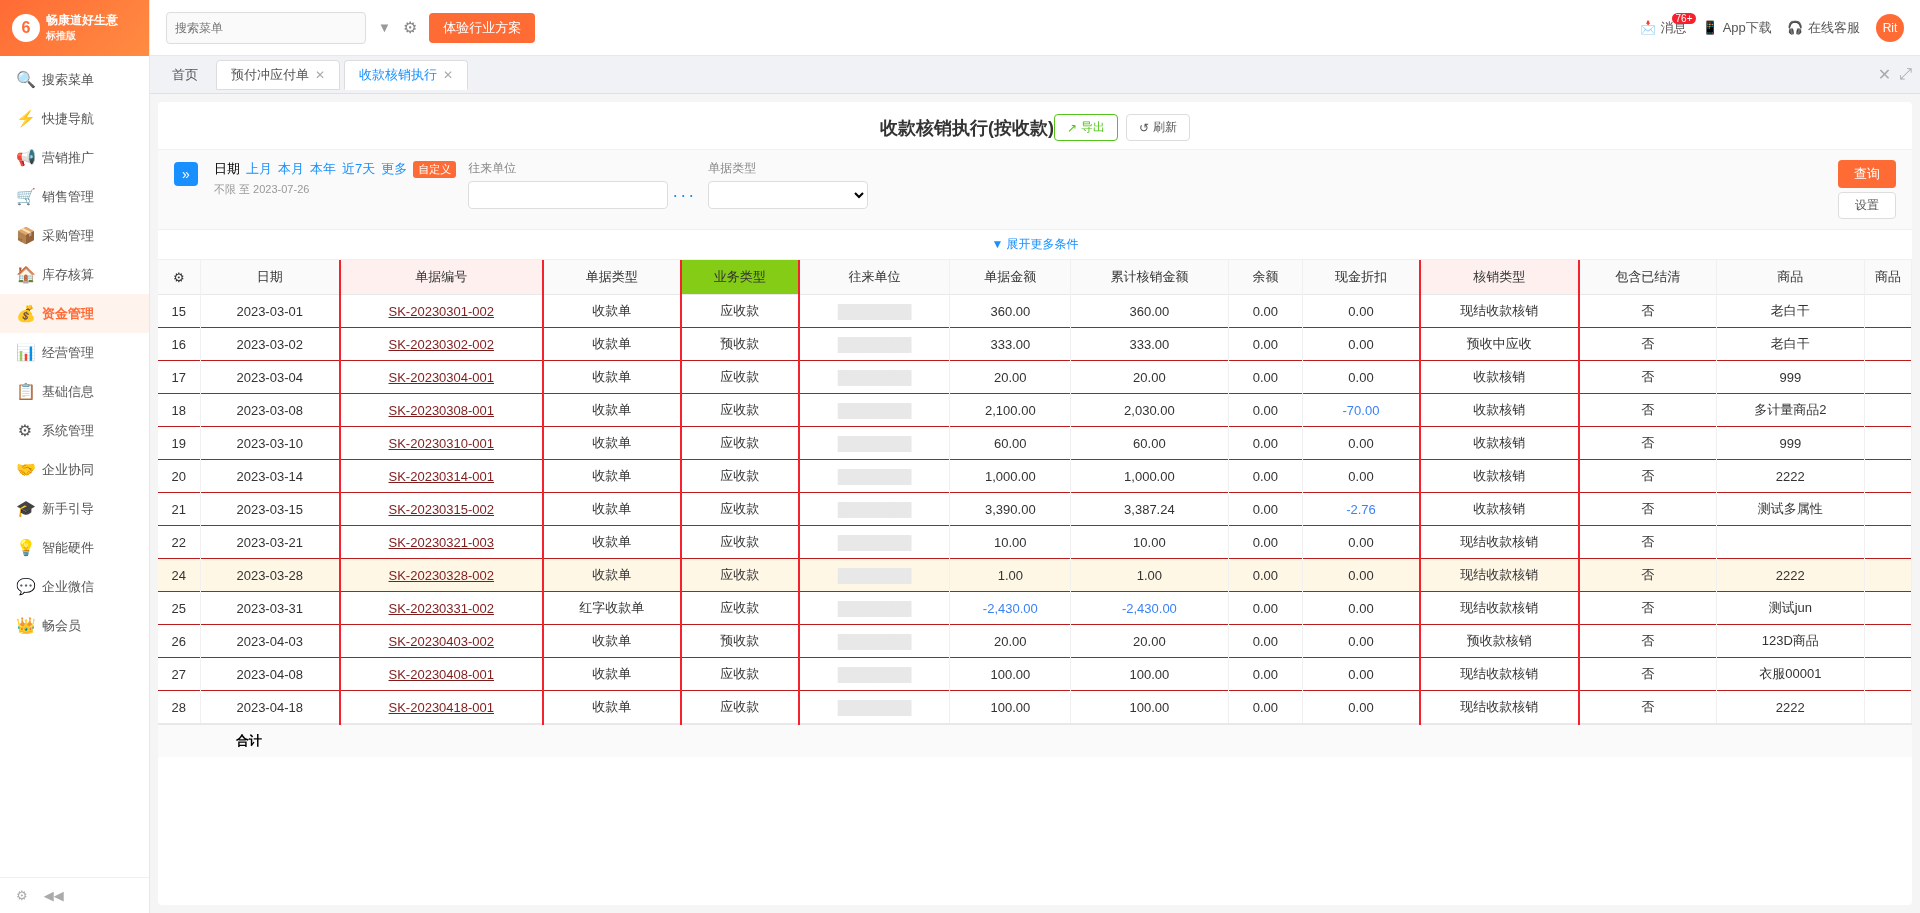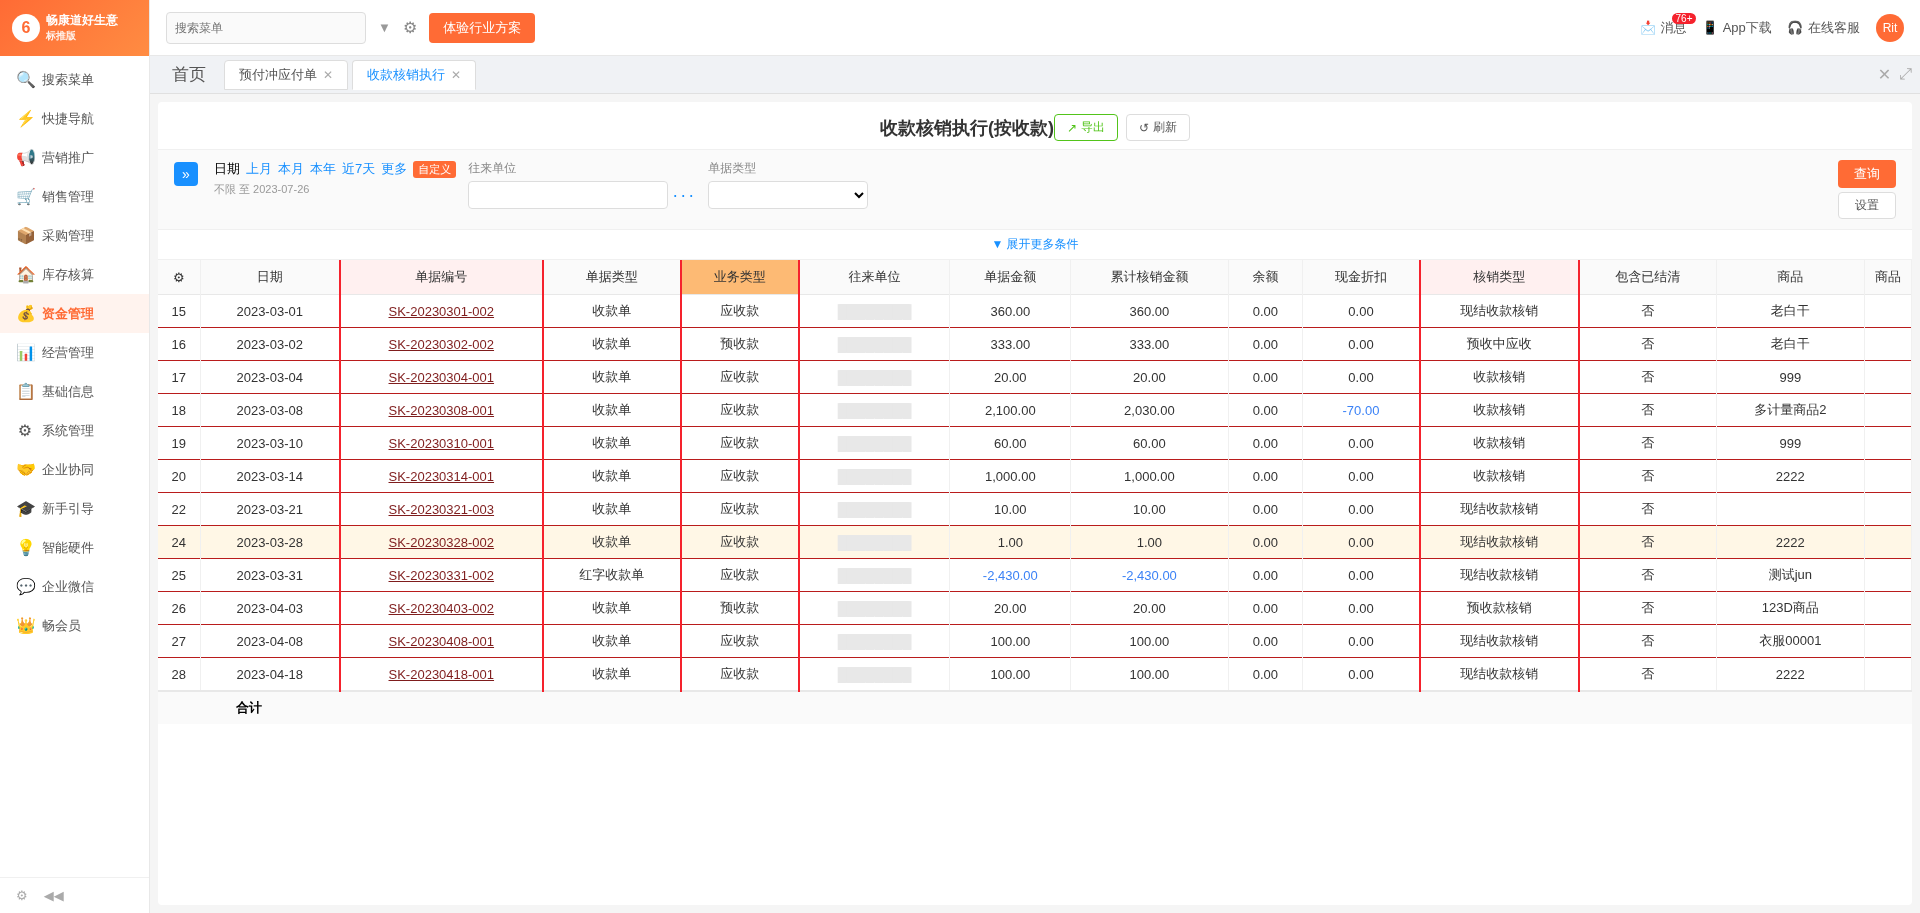--- a/index.html
+++ b/index.html
@@ -117,21 +117,21 @@
       height: 38px;
       display: flex; align-items: center;
       padding: 0 8px;
       border-bottom: 1px solid #e0e0e0;
       gap: 4px;
     }
     .tab-home {
       padding: 6px 14px;
       color: #555;
       cursor: pointer;
-      font-size: 17px;
+      font-size: 13px;
     }
     .tab-item {
       background: #fff;
       border: 1px solid #ddd;
       border-radius: 4px 4px 0 0;
       padding: 5px 14px;
       display: flex; align-items: center; gap: 6px;
       cursor: pointer;
       font-size: 13px;
       color: #555;
@@ -481,21 +481,21 @@
     </div>
 
     <div class="table-wrap">
       <table>
         <thead>
           <tr>
             <th style="width:42px;">⚙</th>
             <th>日期</th>
             <th style="border-left:2px solid #f5222d; border-right:2px solid #f5222d; background:#fff0f0;">单据编号</th>
             <th>单据类型</th>
-            <th style="border-left:2px solid #f5222d; border-right:2px solid #f5222d; background:#fdba74;">业务类型</th>
+            <th style="border-left:2px solid #f5222d; border-right:2px solid #f5222d; background:#84cc16;">业务类型</th>
             <th>往来单位</th>
             <th>单据金额</th>
             <th>累计核销金额</th>
             <th>余额</th>
             <th>现金折扣</th>
             <th style="border-left:2px solid #f5222d; border-right:2px solid #f5222d; background:#fff0f0;">核销类型</th>
             <th>包含已结清</th>
             <th>商品</th>
             <th>商品</th>
           </tr>
@@ -591,20 +591,36 @@
       <td>1,000.00</td>
       <td>1,000.00</td>
       <td>0.00</td>
       <td>0.00</td>
       <td style="border-left:2px solid #f5222d; border-right:2px solid #f5222d;">收款核销</td>
       <td>否</td>
       <td>2222</td>
       <td style="width:40px;"></td>
     </tr>
             <tr>
+      <td>21</td>
+      <td>2023-03-15</td>
+      <td style="border-left:2px solid #f5222d; border-right:2px solid #f5222d;"><span class="td-link">SK-20230315-002</span></td>
+      <td>收款单</td>
+      <td style="border-left:2px solid #f5222d; border-right:2px solid #f5222d;">应收款</td>
+      <td><span style="background:#e8e8e8; color:#e8e8e8; border-radius:3px;">████████</span></td>
+      <td>3,390.00</td>
+      <td>3,387.24</td>
+      <td>0.00</td>
+      <td class="td-red">-2.76</td>
+      <td style="border-left:2px solid #f5222d; border-right:2px solid #f5222d;">收款核销</td>
+      <td>否</td>
+      <td>测试多属性</td>
+      <td style="width:40px;"></td>
+    </tr>
+            <tr>
       <td>22</td>
       <td>2023-03-21</td>
       <td style="border-left:2px solid #f5222d; border-right:2px solid #f5222d;"><span class="td-link">SK-20230321-003</span></td>
       <td>收款单</td>
       <td style="border-left:2px solid #f5222d; border-right:2px solid #f5222d;">应收款</td>
       <td><span style="background:#e8e8e8; color:#e8e8e8; border-radius:3px;">████████</span></td>
       <td>10.00</td>
       <td>10.00</td>
       <td>0.00</td>
       <td>0.00</td>

